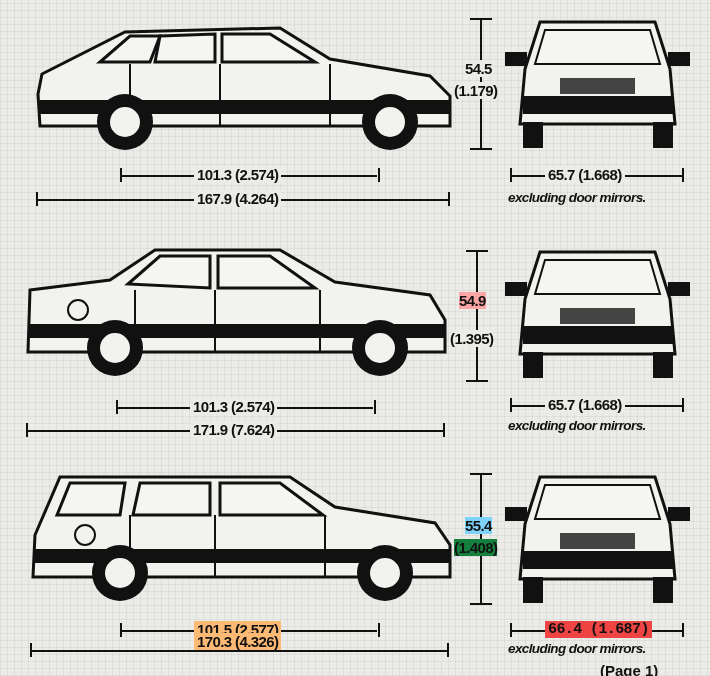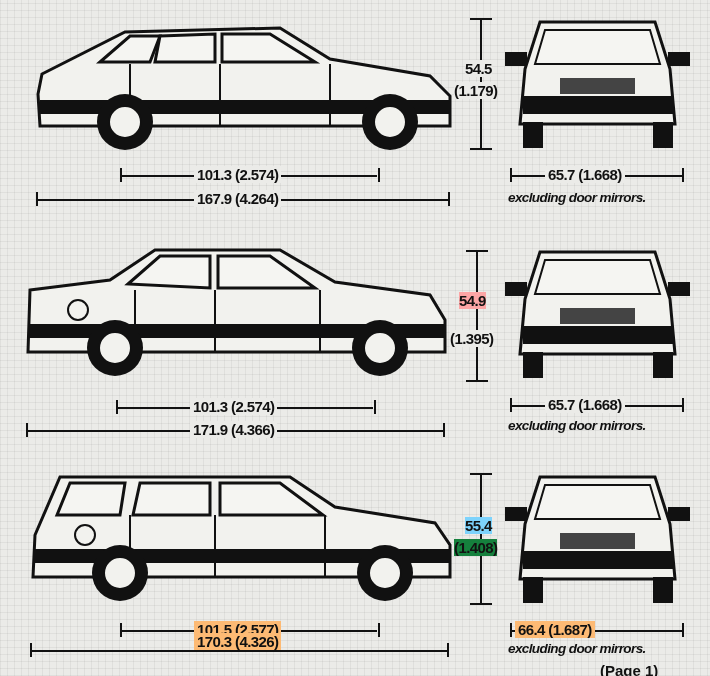--- a/index.html
+++ b/index.html
@@ -104,21 +104,21 @@
     <rect x="18" y="108" width="20" height="26" fill="#111"></rect>
       <rect x="148" y="108" width="20" height="26" fill="#111"></rect>
   </svg>
   <div class="tick" style="left:116px;top:170px;"></div>
   <div class="dimline" style="left:118px;top:177px;width:255px;"></div>
   <div class="tick" style="left:374px;top:170px;"></div>
   <div class="lbl" style="left:190px;top:168px;background:#ebebe8;padding:0 3px;">101.3 (2.574)</div>
   <div class="tick" style="left:26px;top:193px;"></div>
   <div class="dimline" style="left:28px;top:200px;width:415px;"></div>
   <div class="tick" style="left:443px;top:193px;"></div>
-  <div class="lbl" style="left:190px;top:191px;background:#ebebe8;padding:0 3px;">171.9 (4.366)</div>
+  <div class="lbl" style="left:190px;top:191px;background:#ebebe8;padding:0 3px;">171.9 (7.624)</div>
   <div class="tick" style="left:510px;top:168px;"></div>
   <div class="dimline" style="left:512px;top:175px;width:170px;"></div>
   <div class="tick" style="left:682px;top:168px;"></div>
   <div class="lbl" style="left:545px;top:166px;background:#ebebe8;padding:0 3px;">65.7 (1.668)</div>
   <div class="lbl ital" style="left:508px;top:188px;">excluding door mirrors.</div>
 </div>
 
 <div class="row" style="top:455px;height:221px;">
   <svg class="side" style="left:25px;top:10px;" width="430" height="140" viewBox="0 0 430 140">
     <path d="M10,70 L35,12 L265,12 L310,42 L410,58 L425,80 L425,112 L8,112 Z" fill="#f2f2ee" stroke="#111" stroke-width="3"></path>
@@ -154,17 +154,17 @@
   <div class="dimline" style="left:122px;top:175px;width:255px;"></div>
   <div class="tick" style="left:378px;top:168px;"></div>
   <div class="lbl" style="left:194px;top:166px;background:#fdba74;padding:0 3px;">101.5 (2.577)</div>
   <div class="tick" style="left:30px;top:188px;"></div>
   <div class="dimline" style="left:32px;top:195px;width:415px;"></div>
   <div class="tick" style="left:447px;top:188px;"></div>
   <div class="lbl" style="left:194px;top:178px;background:#fdba74;padding:0 3px;">170.3 (4.326)</div>
   <div class="tick" style="left:510px;top:168px;"></div>
   <div class="dimline" style="left:512px;top:175px;width:170px;"></div>
   <div class="tick" style="left:682px;top:168px;"></div>
-  <div class="lbl" style="left:515px;top:166px;background:#fdba74;padding:0 3px;">66.4 (1.687)</div>
+  <div class="lbl" style="left:545px;top:166px;background:#ef4444;padding:0 3px;font-family:Liberation Mono, monospace;">66.4 (1.687)</div>
   <div class="lbl ital" style="left:508px;top:186px;">excluding door mirrors.</div>
 </div>
 
 <div class="footer">(Page 1)</div>
 
 </body></html>

